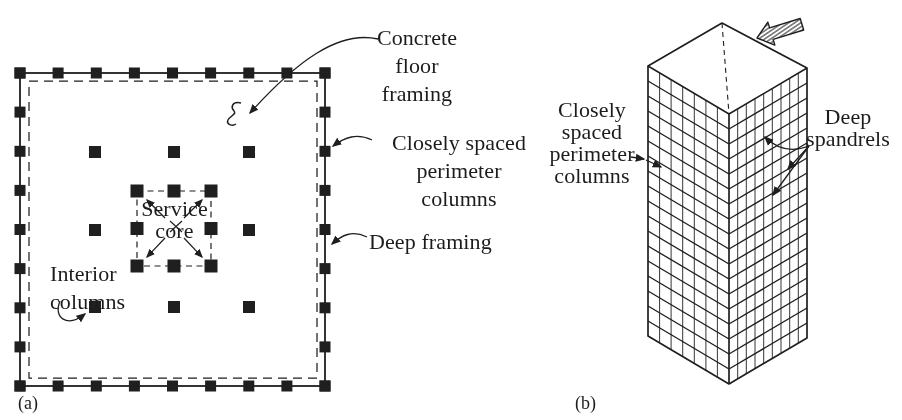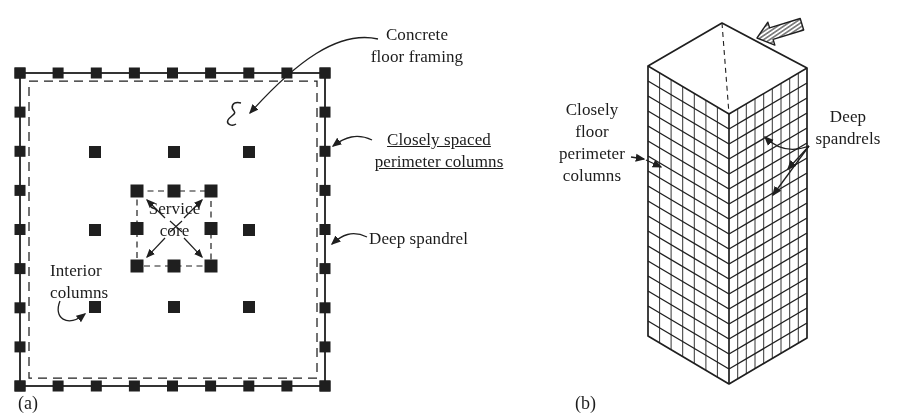--- a/index.html
+++ b/index.html
@@ -6,21 +6,21 @@
   .stage{
     position:relative;
     width:902px;height:420px;
     background:#ffffff;
     overflow:hidden;
     font-family:"Liberation Serif", serif;
   }
   svg.canvas{position:absolute;left:0;top:0;width:902px;height:420px;}
   .lbl{
     position:absolute;
-    font-size:17px;
+    font-size:22px;
     line-height:1.28;
     color:#1c1c1c;
     white-space:pre-line;
     letter-spacing:0.1px;
   }
   .center{text-align:center;}
   .core-lbl{line-height:22px;}
   .tall{line-height:22px;}
   .cap{
     position:absolute;
@@ -191,33 +191,33 @@
         <path d="M809,146 C791,153 776,148 765,137" marker-end="url(#ah)"></path>
         <path d="M809,146 L788,169" marker-end="url(#ah)"></path>
         <path d="M809,146 L773,195" marker-end="url(#ah)"></path>
       </g>
     </g>
   </svg>
 
   <div class="lbl center" style="left:358px;top:24px;width:118px;">Concrete
 floor framing</div>
 
-  <div class="lbl center" style="left:360px;top:129px;width:158px;text-decoration:underline;">Closely spaced
+  <div class="lbl center" style="left:380px;top:129px;width:158px;">Closely spaced
 perimeter columns</div>
 
-  <div class="lbl" style="left:369px;top:228px;">Deep spandrel</div>
+  <div class="lbl" style="left:369px;top:228px;">Deep framing</div>
 
   <div class="lbl" style="left:50px;top:260px;">Interior
 columns</div>
 
   <div class="lbl center core-lbl" style="left:130px;top:198px;width:89px;">Service
 core</div>
 
   <div class="lbl center tall" style="left:544px;top:99px;width:96px;">Closely
-floor
+spaced
 perimeter
 columns</div>
 
   <div class="lbl center tall" style="left:799px;top:106px;width:98px;">Deep
 spandrels</div>
 
   <div class="cap" style="left:18px;top:393px;">(a)</div>
 
   <div class="cap" style="left:575px;top:393px;">(b)</div>
 </div>

